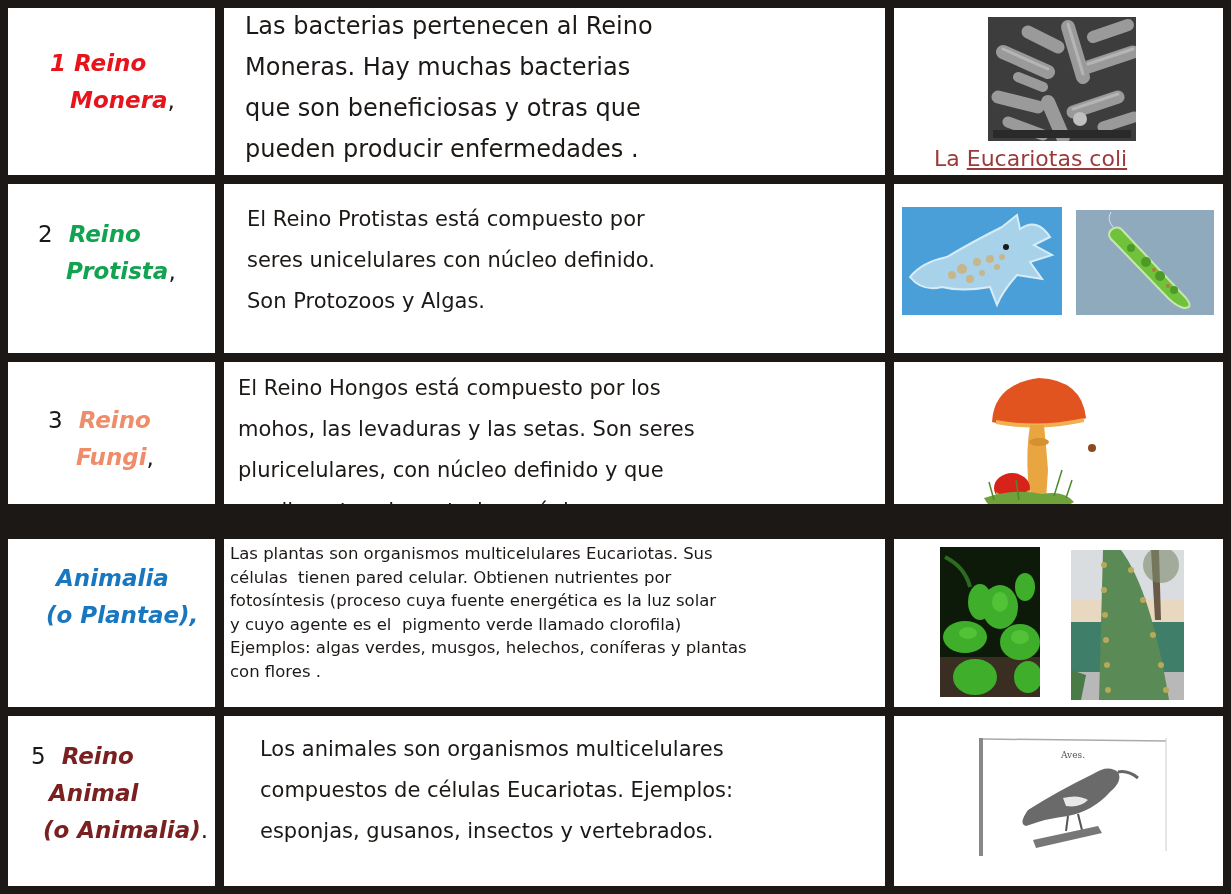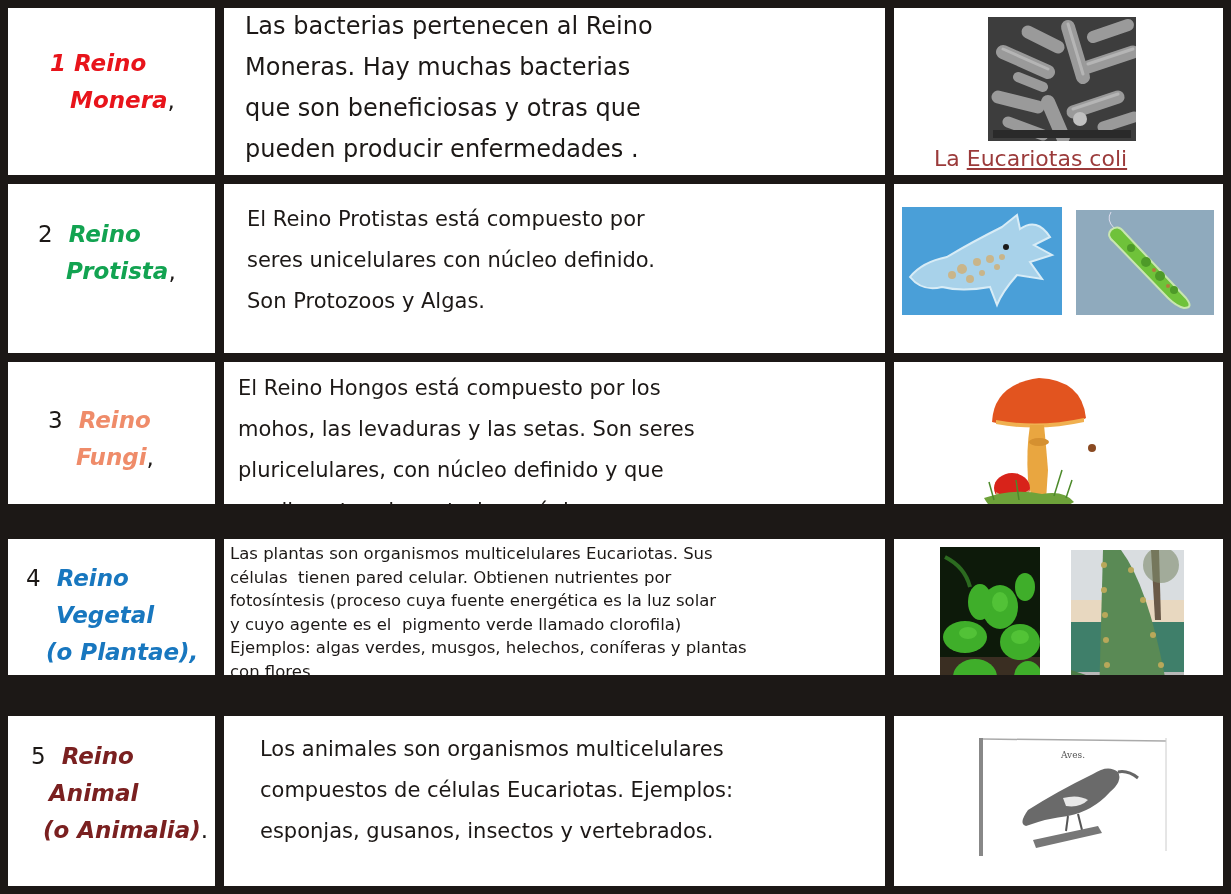--- a/index.html
+++ b/index.html
@@ -4,21 +4,21 @@
 <style>
   html, body { margin:0; padding:0; }
   body { width:1231px; height:894px; background:#1c1816; position:relative; overflow:hidden; font-family:"DejaVu Sans", sans-serif; }
   .cell { position:absolute; background:#ffffff; overflow:hidden; }
   .c1 { left:8px; width:207px; }
   .c2 { left:224px; width:661px; }
   .c3 { left:894px; width:329px; }
   .r1 { top:8px; height:167px; }
   .r2 { top:184px; height:169px; }
   .r3 { top:362px; height:142px; }
-  .r4 { top:539px; height:136px; }
+  .r4 { top:539px; height:168px; }
   .r5 { top:716px; height:170px; }
   .kname { position:absolute; font-family:"DejaVu Sans", sans-serif; font-style:italic; font-weight:bold; font-size:23px; line-height:37px; white-space:nowrap; }
   .num { font-style:normal; font-weight:normal; color:#1c1816; }
   .punct { font-style:normal; font-weight:normal; color:#1c1816; }
   .desc { position:absolute; color:#1c1816; font-family:"DejaVu Sans", sans-serif; white-space:pre; }
   .desc.big { font-size:24px; line-height:41px; }
   .desc.med { font-size:21px; line-height:41px; }
   .desc.small { font-size:16.5px; line-height:23.5px; }
   .caption { position:absolute; left:40px; top:138px; font-size:22px; color:#9b3a3a; white-space:nowrap; }
   .caption u { text-decoration:underline; }
@@ -147,22 +147,21 @@
         <line x1="92" y1="128" x2="98" y2="110"></line>
           <line x1="45" y1="130" x2="42" y2="110"></line>
       </g>
       <circle cx="118" cy="78" r="4" fill="#8a4a22"></circle>
     </svg>
   </div>
 </div>
 
 <div class="cell c1 r4">
   <div class="kname" style="left:18px;top:21px;color:#1877bf;">
-    <div><span class="num">4</span>&nbsp; <span>Reino</span></div>
-    <div style="padding-left:30px;"><span>Vegetal</span></div>
+    <div style="padding-left:30px;"><span>Animalia</span></div>
     <div style="padding-left:20px;"><span>(o Plantae),</span></div>
   </div>
 </div>
 <div class="cell c2 r4">
   <div class="desc small" style="left:6px;top:3px;">Las plantas son organismos multicelulares Eucariotas. Sus
 células  tienen pared celular. Obtienen nutrientes por
 fotosíntesis (proceso cuya fuente energética es la luz solar
 y cuyo agente es el  pigmento verde llamado clorofila)
 Ejemplos: algas verdes, musgos, helechos, coníferas y plantas
 con flores .</div>

